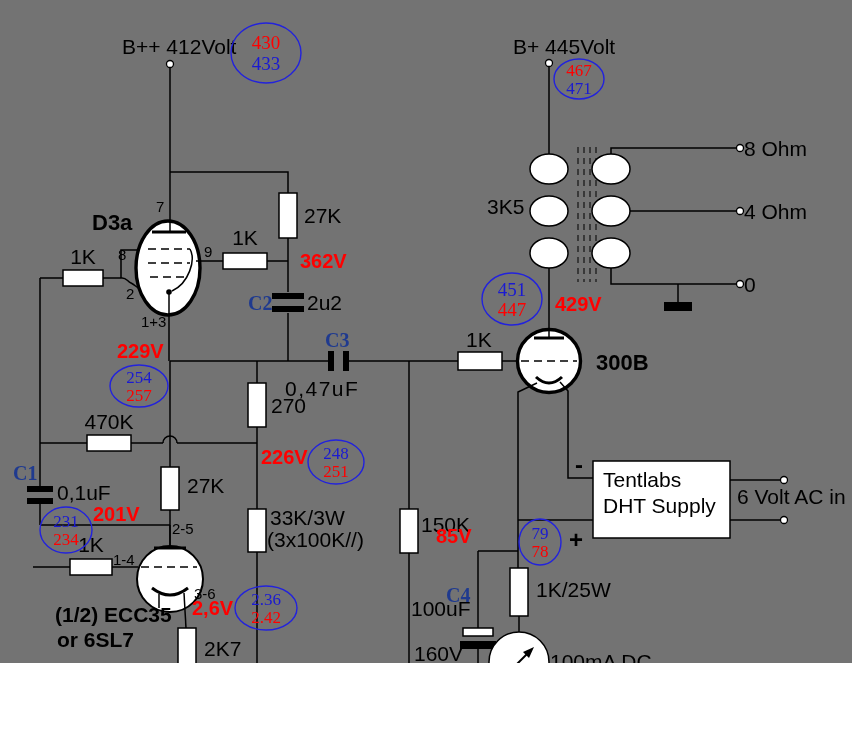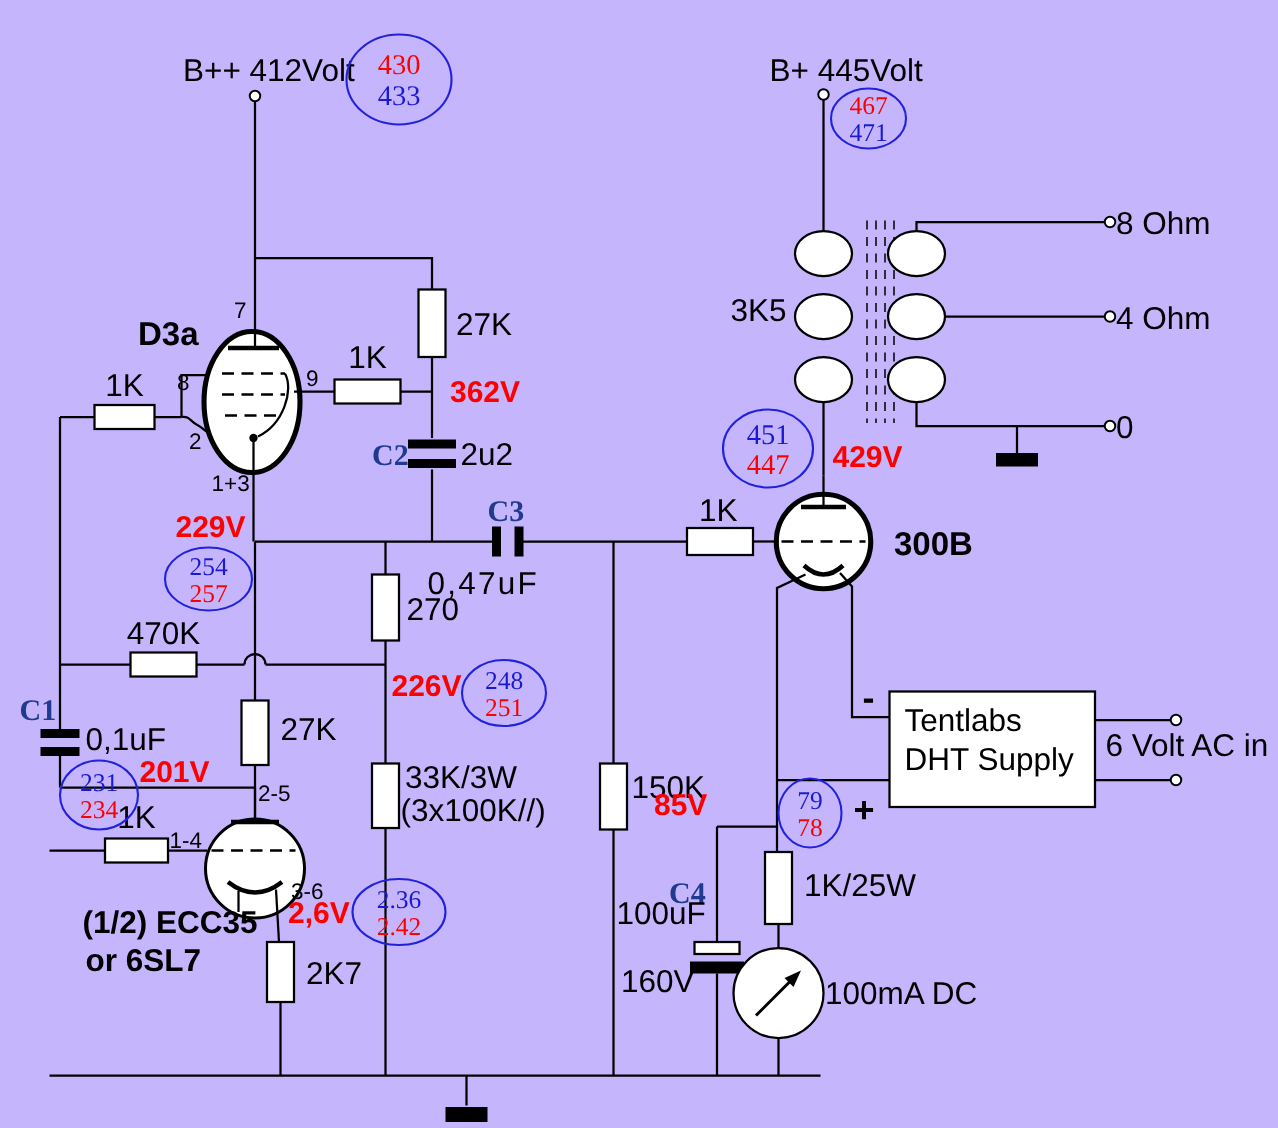--- a/index.html
+++ b/index.html
@@ -1,16 +1,16 @@
 <!DOCTYPE html>
 <html><head>
 <meta charset="utf-8">
 <style>
   html,body{margin:0;padding:0;background:#ffffff;}
-  .canvas{width:852px;height:752px;position:relative;background:#c4b5fd;}
+  .canvas{width:852px;height:663px;position:relative;background:#737373;}
   svg text{font-family:"Liberation Sans",sans-serif;}
   .lbl{font-size:21px;fill:#000;}
   .bold{font-weight:bold;}
   .big{font-size:22px;}
   .pin{font-size:15px;fill:#000;}
   .volt{font-size:20px;font-weight:bold;}
   .sign{font-size:24px;font-weight:bold;fill:#000;}
   .meas{font-family:"Liberation Serif",serif;font-size:19px;text-anchor:middle;}
   .meas-sm{font-size:17px;}
   .capname{font-family:"Liberation Serif",serif;font-size:20px;font-weight:bold;}

